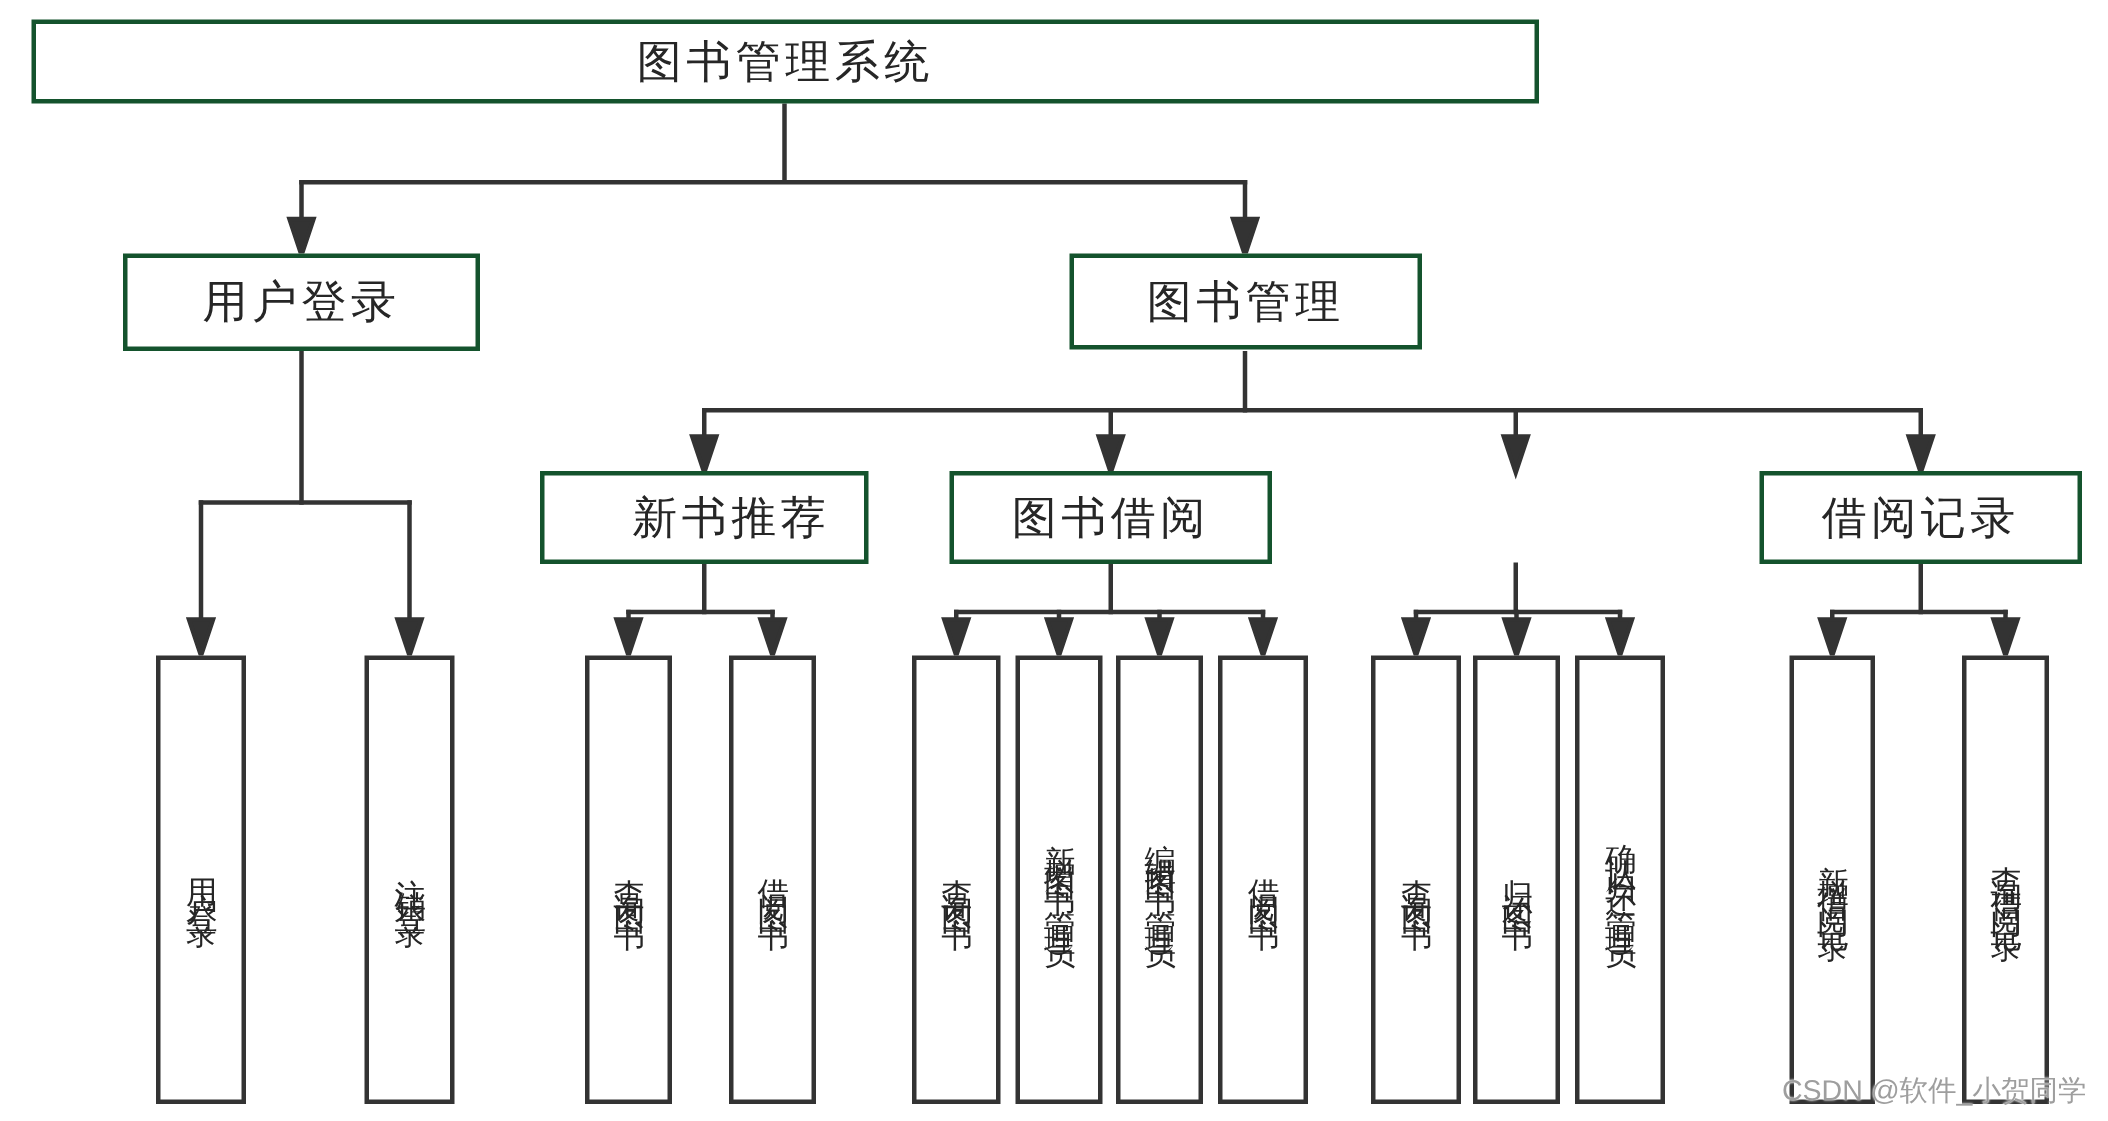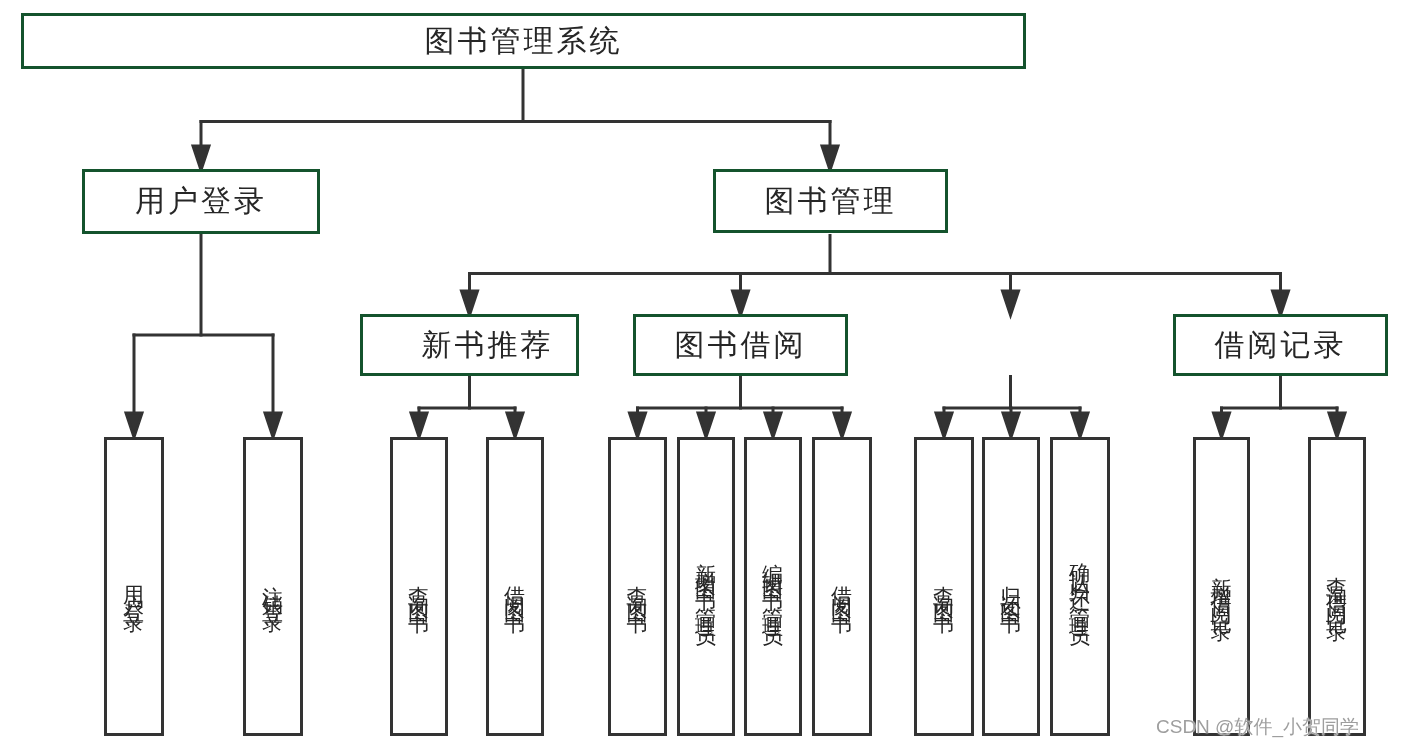--- a/index.html
+++ b/index.html
@@ -48,21 +48,21 @@
   }
   .leaf .vtext {
     writing-mode: vertical-rl;
     text-orientation: mixed;
     font-size: 21px;
     letter-spacing: 9px;
     line-height: 1;
   }
   .watermark {
     position: absolute;
-    left: 1156px;
+    left: 1188px;
     top: 714px;
     font-size: 19px;
     color: #9e9e9e;
     text-shadow: 0 0 2px #ffffff, 0 0 1px #ffffff;
     z-index: 5;
     white-space: nowrap;
   }
 </style>
 </head>
 <body>

